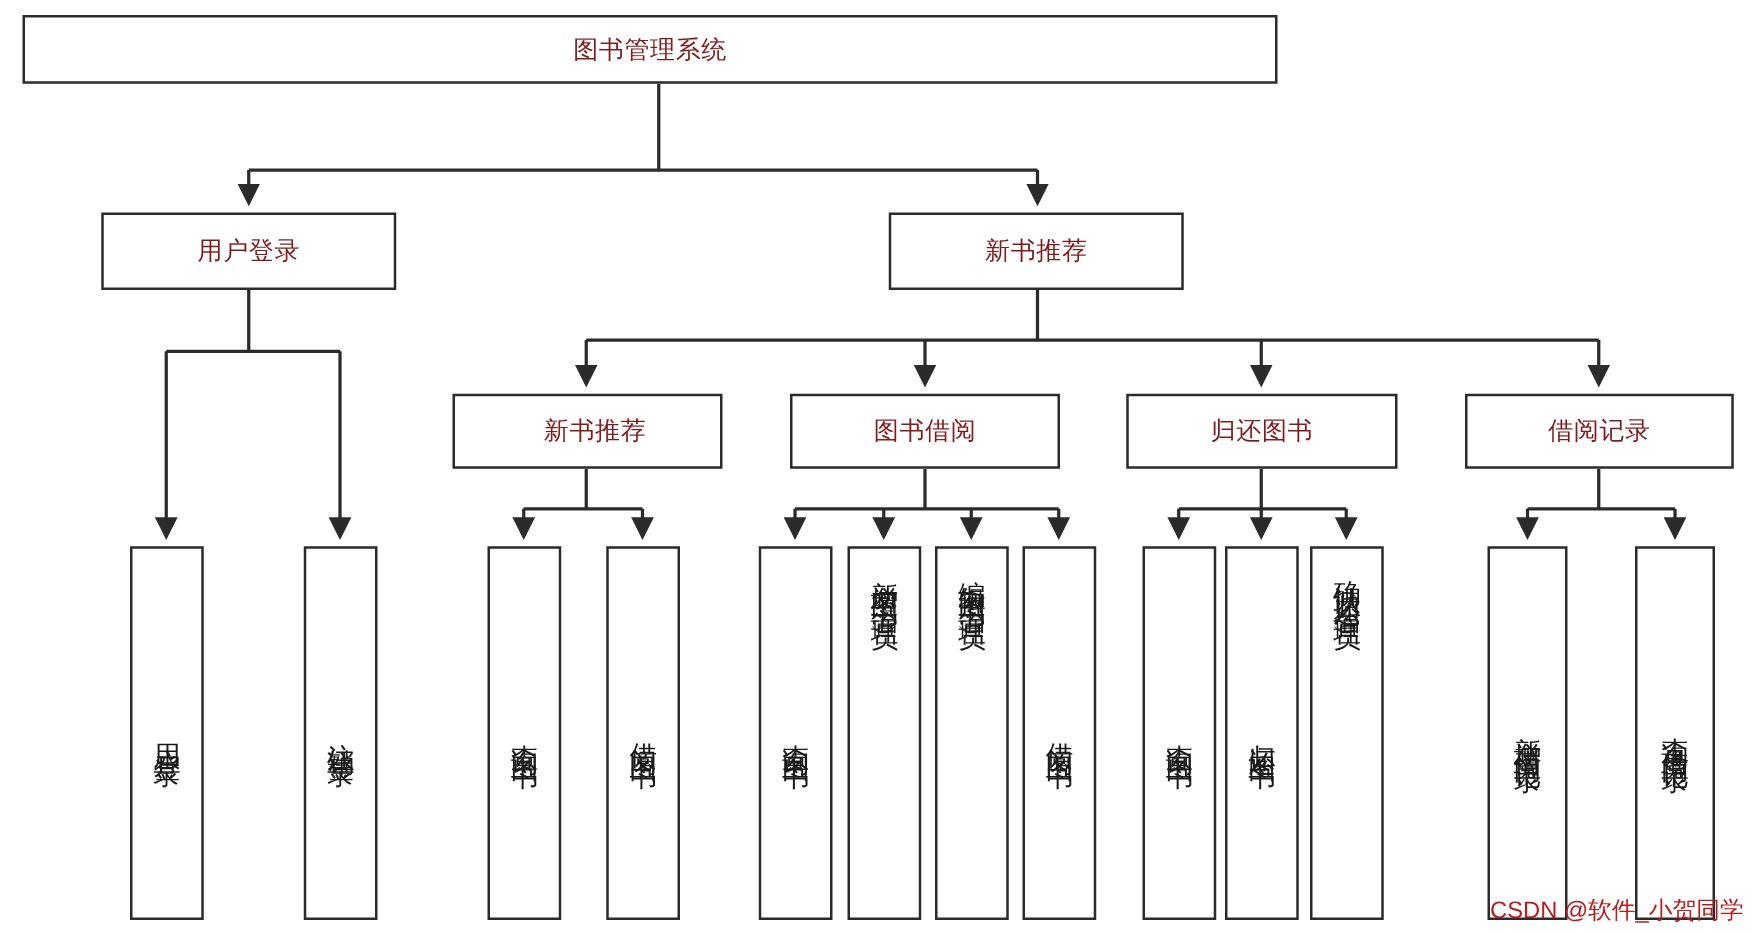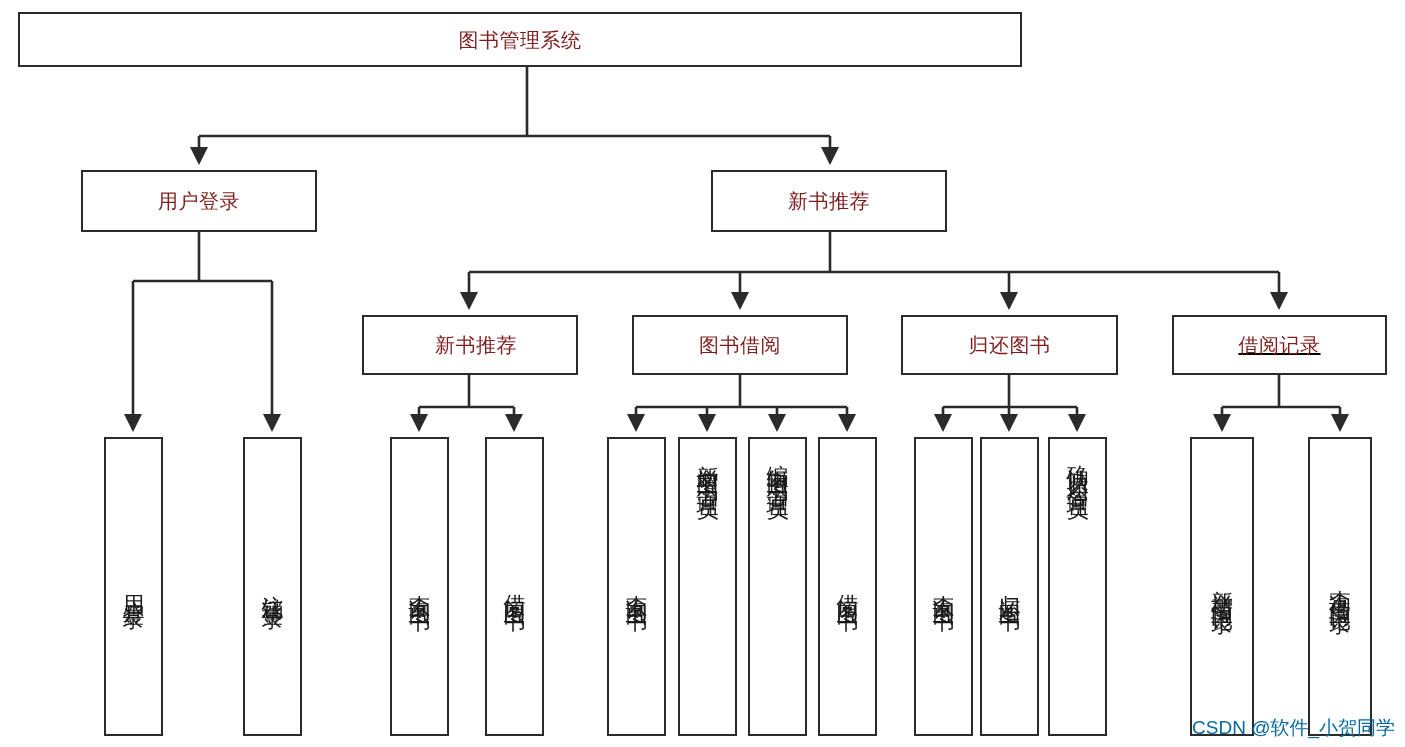--- a/index.html
+++ b/index.html
@@ -60,21 +60,21 @@
   }
   .node-box.vertical.centered {
     align-items: center;
     padding-top: 0;
   }
   .watermark {
     position: absolute;
     right: 10px;
     bottom: 6px;
     font-size: 19px;
-    color: #0369a1;
+    color: #b91c1c;
     white-space: nowrap;
     pointer-events: none;
   }
 </style>
 </head>
 <body>
 
 <div id="diagram-root">
 
   <svg class="diagram-canvas" viewBox="0 0 1405 747" preserveAspectRatio="none" aria-hidden="true">
@@ -141,21 +141,21 @@
 
   <div class="node-box" style="left:362px; top:315px; width:216px; height:60px;padding-left:12px;">
     <span class="node-label-h">新书推荐</span>
   </div>
   <div class="node-box" style="left:632px; top:315px; width:216px; height:60px;">
     <span class="node-label-h">图书借阅</span>
   </div>
   <div class="node-box" style="left:901px; top:315px; width:217px; height:60px;">
     <span class="node-label-h">归还图书</span>
   </div>
-  <div class="node-box" style="left:1172px; top:315px; width:215px; height:60px;text-decoration:underline;">
+  <div class="node-box" style="left:1172px; top:315px; width:215px; height:60px;">
     <span class="node-label-h">借阅记录</span>
   </div>
 
   <div class="node-box vertical centered" style="left:104px; top:437px; width:59px; height:299px;">
     <span class="node-label-v">用户登录</span>
   </div>
   <div class="node-box vertical centered" style="left:243px; top:437px; width:59px; height:299px;">
     <span class="node-label-v">注销登录</span>
   </div>
   <div class="node-box vertical centered" style="left:390px; top:437px; width:59px; height:299px;">

